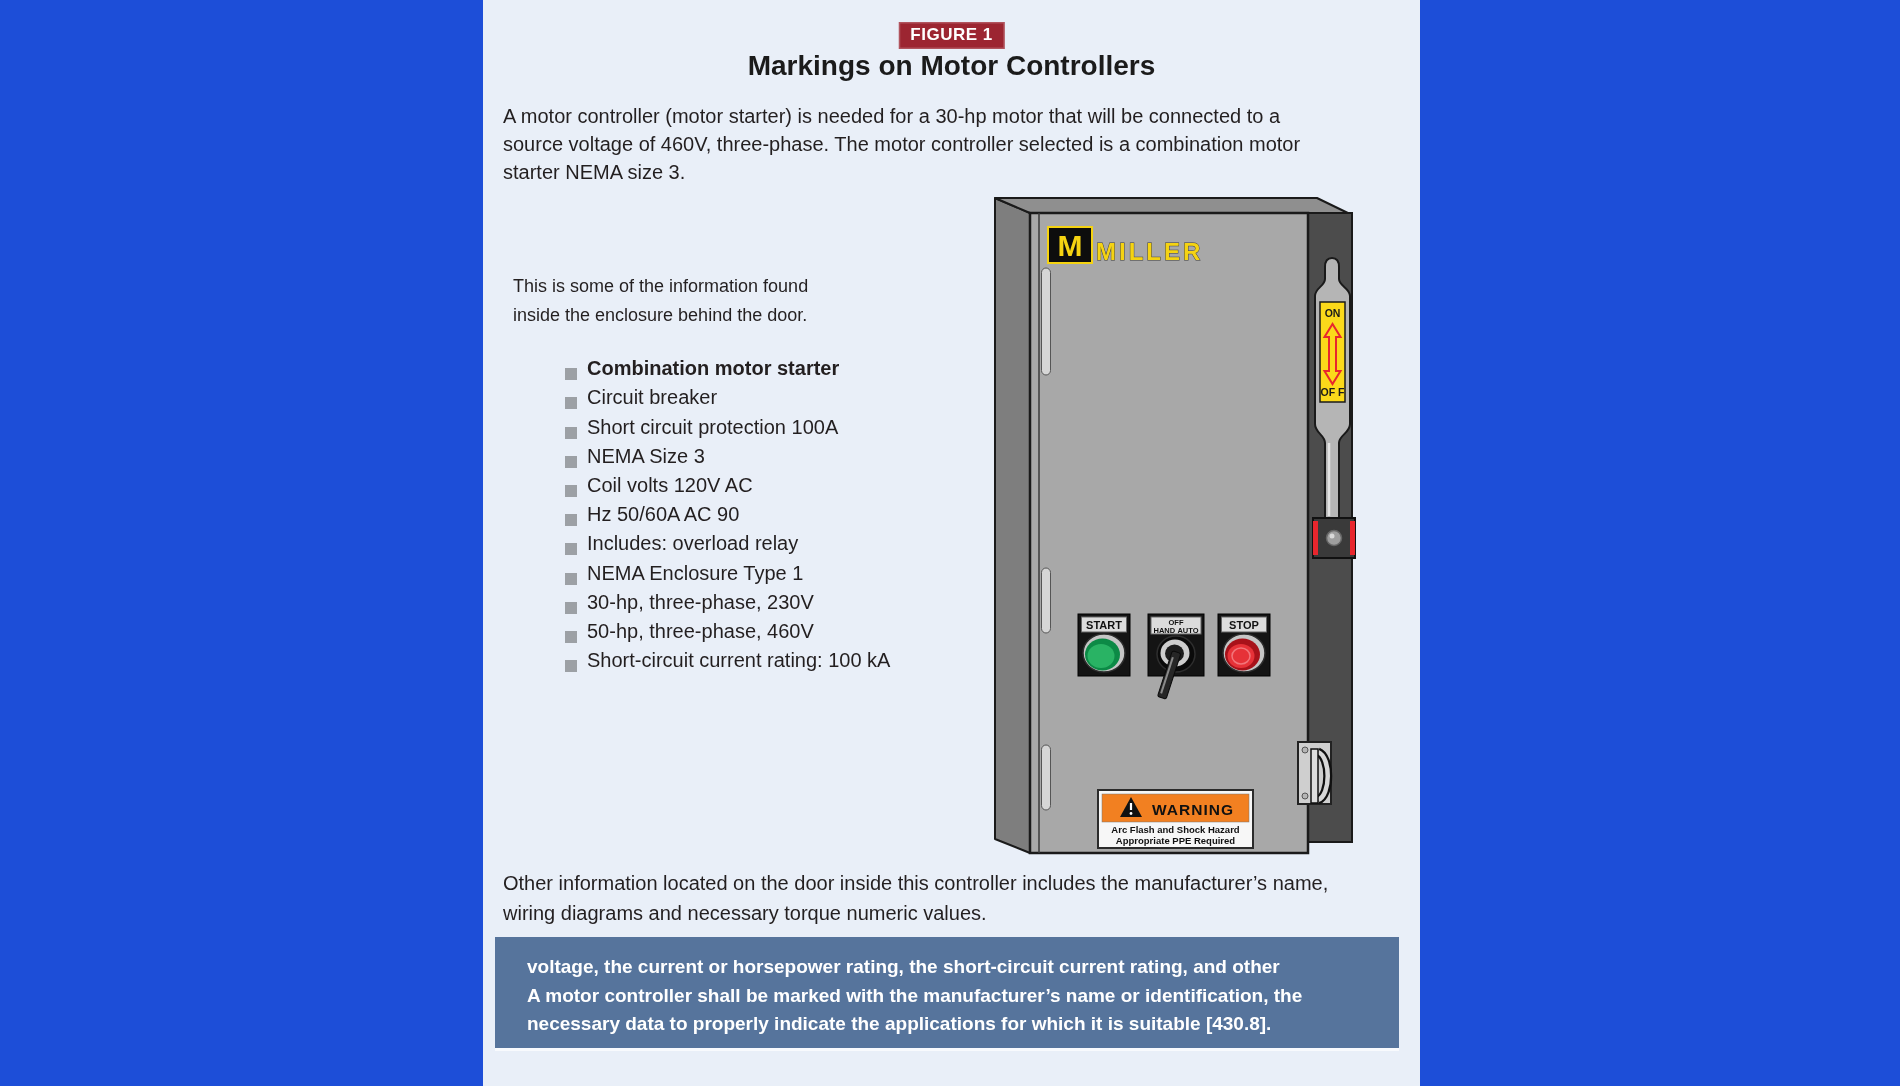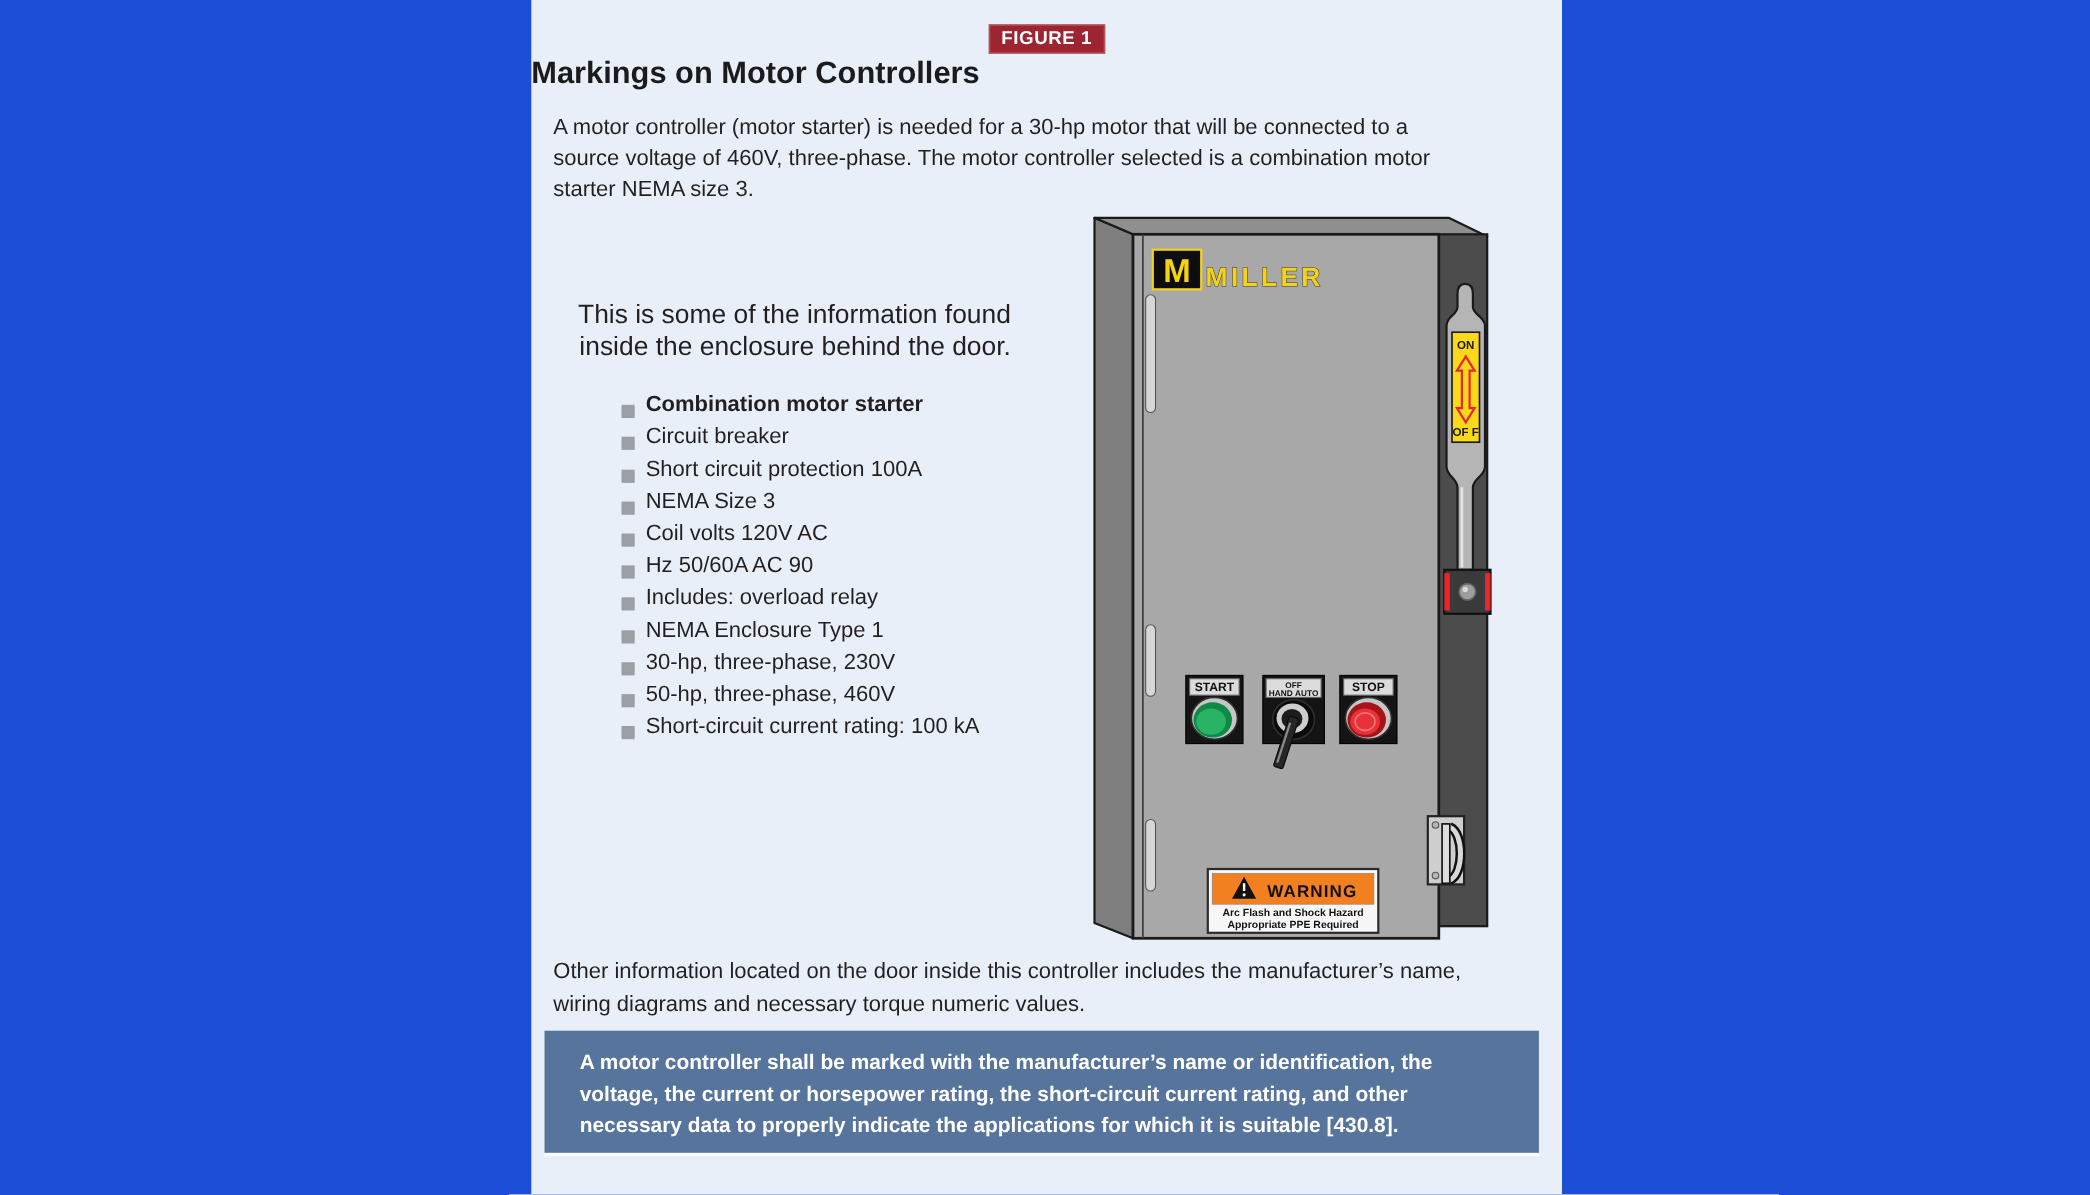--- a/index.html
+++ b/index.html
@@ -2,26 +2,26 @@
 <html><head>
 <meta charset="utf-8">
 <style>
   html,body{margin:0;padding:0;background:#ffffff;}
   .page{position:relative;width:1900px;height:1086px;background:#1d4ed8;overflow:hidden;
         font-family:"Liberation Sans",sans-serif;color:#231f20;}
   .panel{position:absolute;left:483px;top:0;width:937px;height:1086px;background:#e9eff8;}
   .badge{position:absolute;top:22px;left:50%;transform:translateX(-50%);
          background:#9c2531;color:#ffffff;font-weight:bold;font-size:17px;letter-spacing:.5px;
          padding:3px 12px 4px 12px;box-shadow:inset 0 0 0 1.5px rgba(255,255,255,.22);}
-  .title{position:absolute;top:50px;left:0;width:100%;
+  .title{position:absolute;top:50px;left:0;width:100%;text-align:center;
          font-size:28px;font-weight:bold;color:#1b1b1b;}
   .intro{position:absolute;top:102px;left:20px;font-size:20px;line-height:28px;}
   .intro div{white-space:nowrap;}
-  .info-heading{position:absolute;top:272px;left:30px;width:406px;text-align:right;
-                font-size:24px;line-height:29px;}
+  .info-heading{position:absolute;top:272px;left:30px;width:406px;text-align:left;
+                font-size:18px;line-height:29px;}
   .marking-list{position:absolute;top:351px;left:82px;margin:0;padding:0;list-style:none;}
   .marking-list li{display:flex;align-items:flex-end;height:29.2px;font-size:20px;}
   .marking-list li.first{font-weight:bold;}
   .sq{flex:0 0 12px;width:12px;height:12px;background:#9ca0a5;margin:5px 10px 0 0;}
   .closing{position:absolute;top:868px;left:20px;font-size:20px;line-height:30px;}
   .closing div{white-space:nowrap;}
   .callout{position:absolute;top:937px;left:12px;width:904px;height:111px;background:#56749c;
            box-shadow:0 3px 0 0 #f8fafd;box-sizing:border-box;padding:16px 0 0 32px;
            color:#ffffff;font-weight:bold;font-size:19px;line-height:28.5px;}
   .callout div{white-space:nowrap;}
@@ -179,19 +179,19 @@
         </g>
       </svg>
     </div>
 
     <div class="closing">
       <div>Other information located on the door inside this controller includes the manufacturer’s name,</div>
       <div>wiring diagrams and necessary torque numeric values.</div>
     </div>
 
     <div class="callout">
+      <div>voltage, the current or horsepower rating, the short-circuit current rating, and other</div>
       <div>A motor controller shall be marked with the manufacturer’s name or identification, the</div>
-      <div>voltage, the current or horsepower rating, the short-circuit current rating, and other</div>
       <div>necessary data to properly indicate the applications for which it is suitable [430.8].</div>
     </div>
 
   </div>
 </div>
 
 </body></html>

